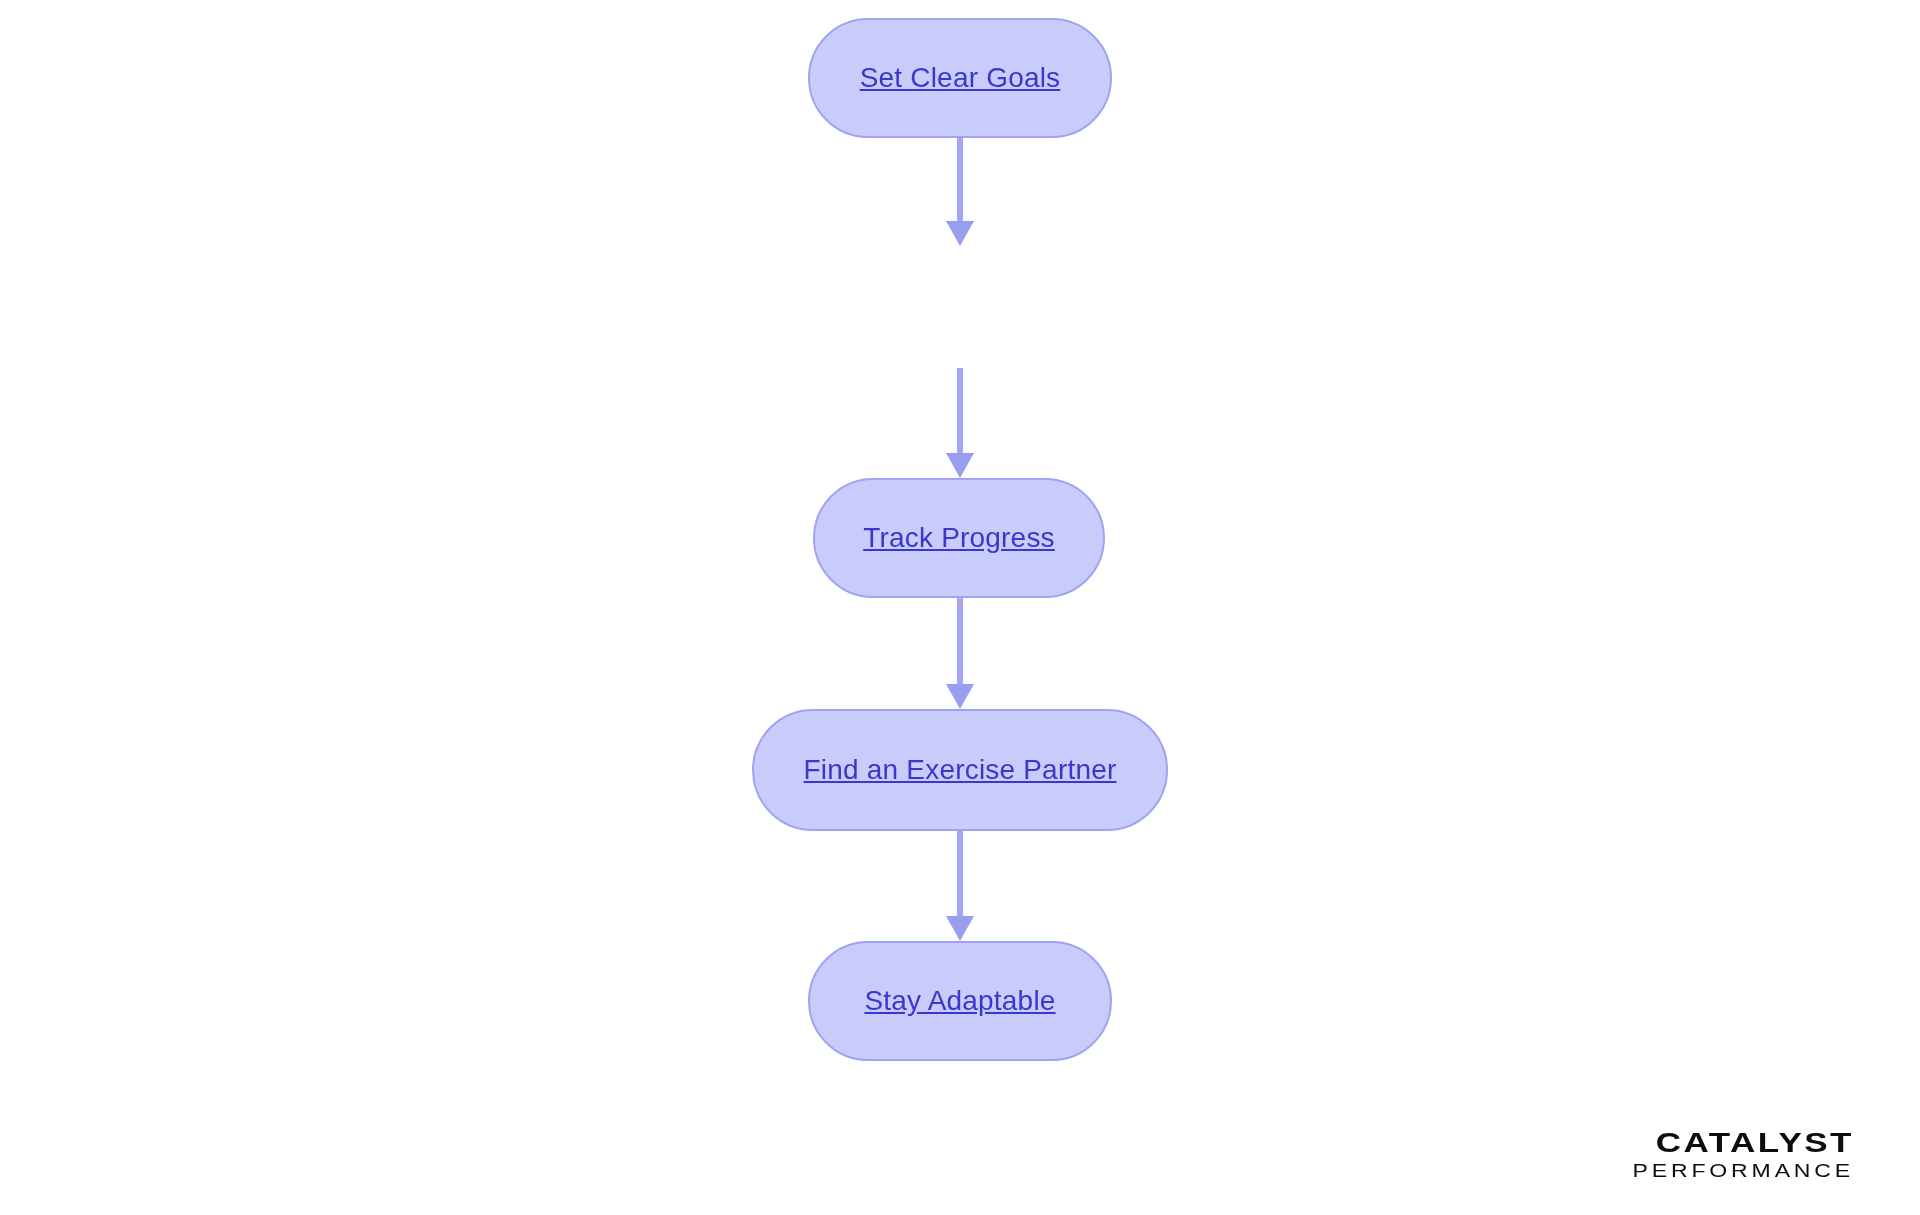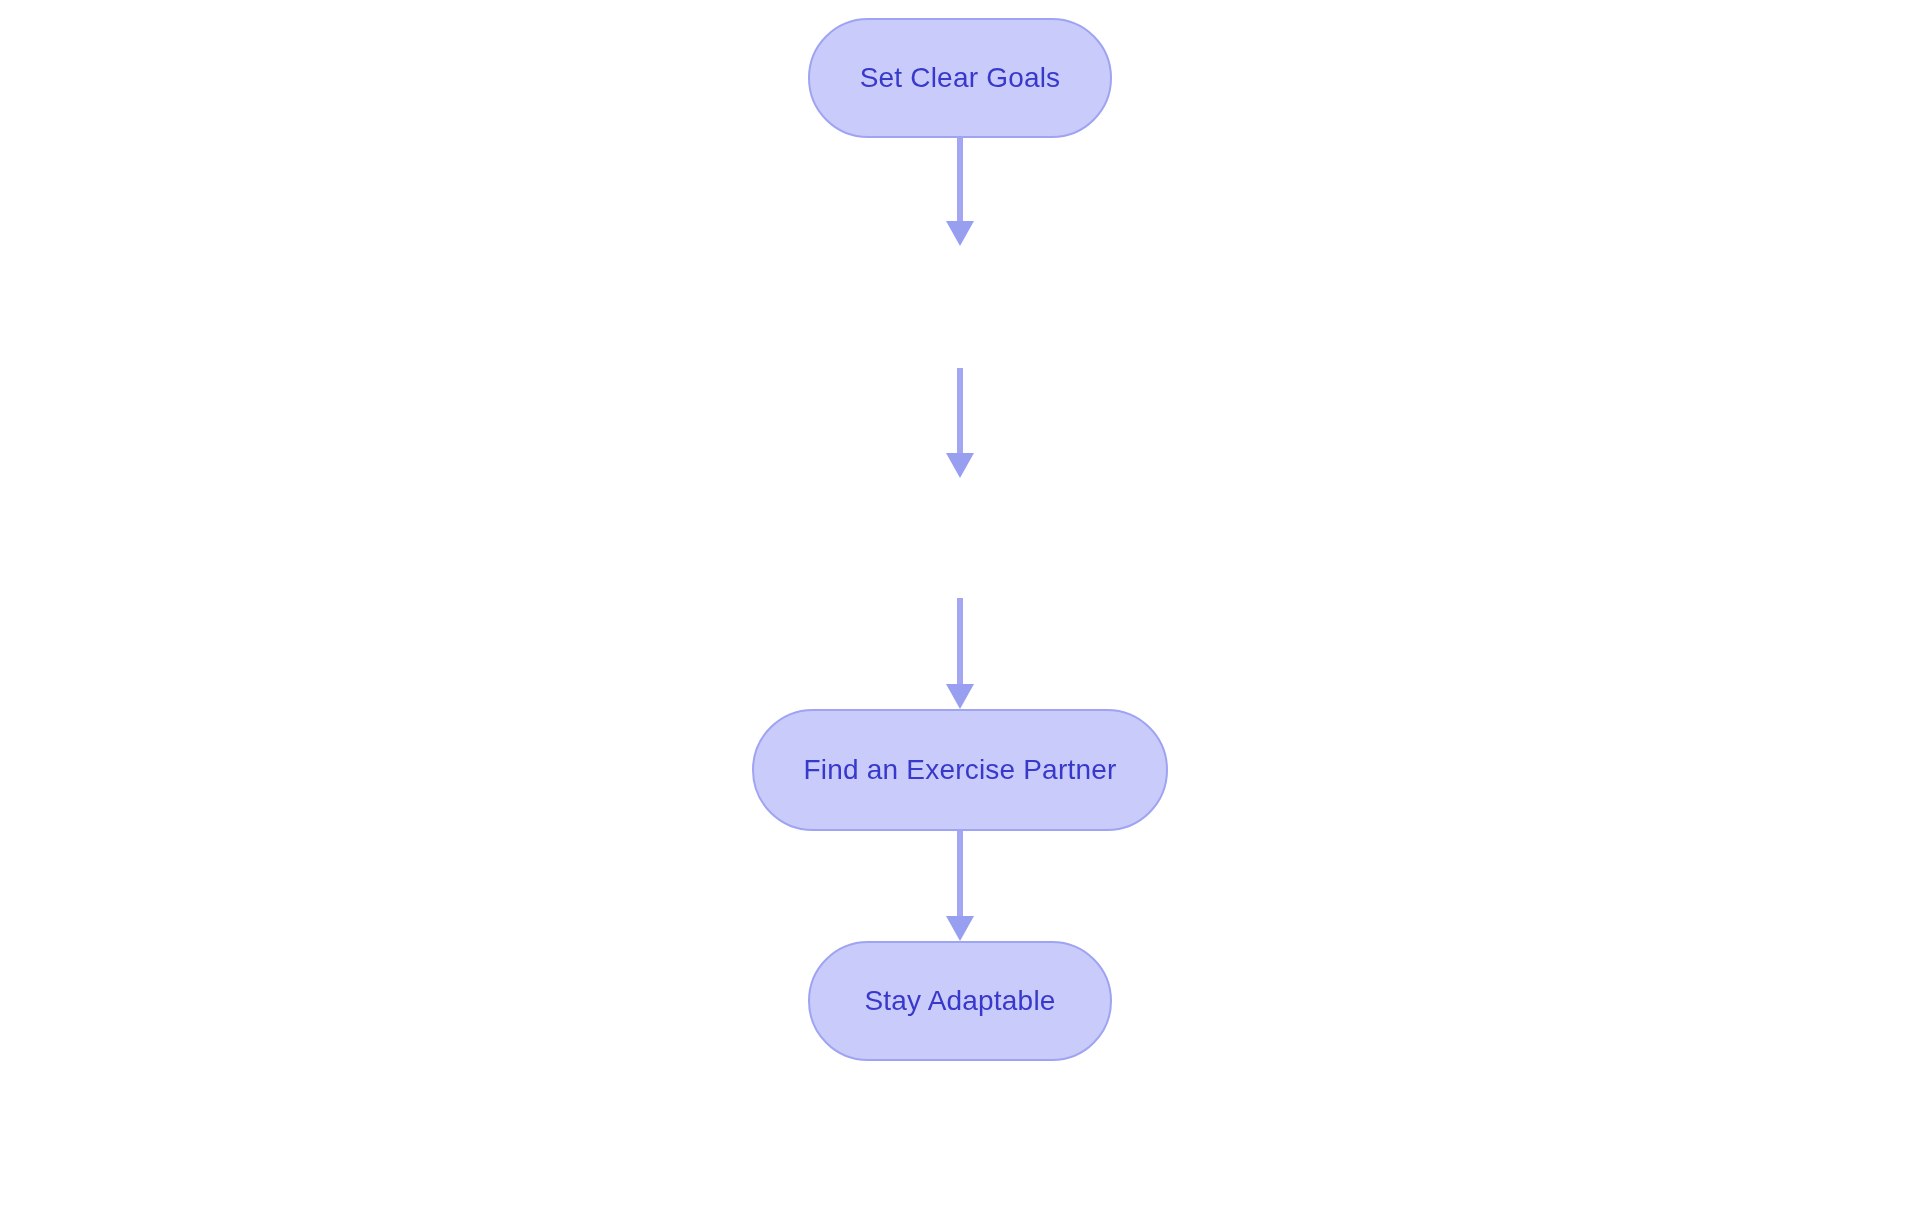--- a/index.html
+++ b/index.html
@@ -28,20 +28,21 @@
     display: flex;
     align-items: center;
     justify-content: center;
   }
   .node .node-label {
     color: #3838ca;
     font-size: 28px;
     font-weight: 400;
     letter-spacing: 0.2px;
     white-space: nowrap;
+    text-decoration: underline;
   }
 
   .n1 { left: 808px; top: 18px;  width: 304px; height: 120px; }
   .n2 { left: 789px; top: 246px; width: 344px; height: 122px; }
   .n3 { left: 813px; top: 478px; width: 292px; height: 120px; }
   .n4 { left: 752px; top: 709px; width: 416px; height: 122px; }
   .n5 { left: 808px; top: 941px; width: 304px; height: 120px; }
 
   
   .arrow-line {
@@ -101,20 +102,23 @@
 </head>
 <body>
 
 <div class="canvas">
 
   <div class="node n1">
     <span class="node-label">Set Clear Goals</span>
   </div>
 
 
+  <div class="node n3">
+    <span class="node-label">Track Progress</span>
+  </div>
 
   <div class="node n5">
     <span class="node-label">Stay Adaptable</span>
   </div>
 
   <div class="node n4">
     <span class="node-label">Find an Exercise Partner</span>
   </div>
 
   <div class="arrow-line a1-line"></div>
@@ -122,14 +126,18 @@
 
   <div class="arrow-line a2-line"></div>
   <div class="arrow-head a2-head"></div>
 
   <div class="arrow-line a3-line"></div>
   <div class="arrow-head a3-head"></div>
 
   <div class="arrow-line a4-line"></div>
   <div class="arrow-head a4-head"></div>
 
+  <div class="logo">
+    <span class="logo-primary">CATALYST</span>
+    <span class="logo-secondary">PERFORMANCE</span>
+  </div>
 
 </div>
 
 </body></html>

